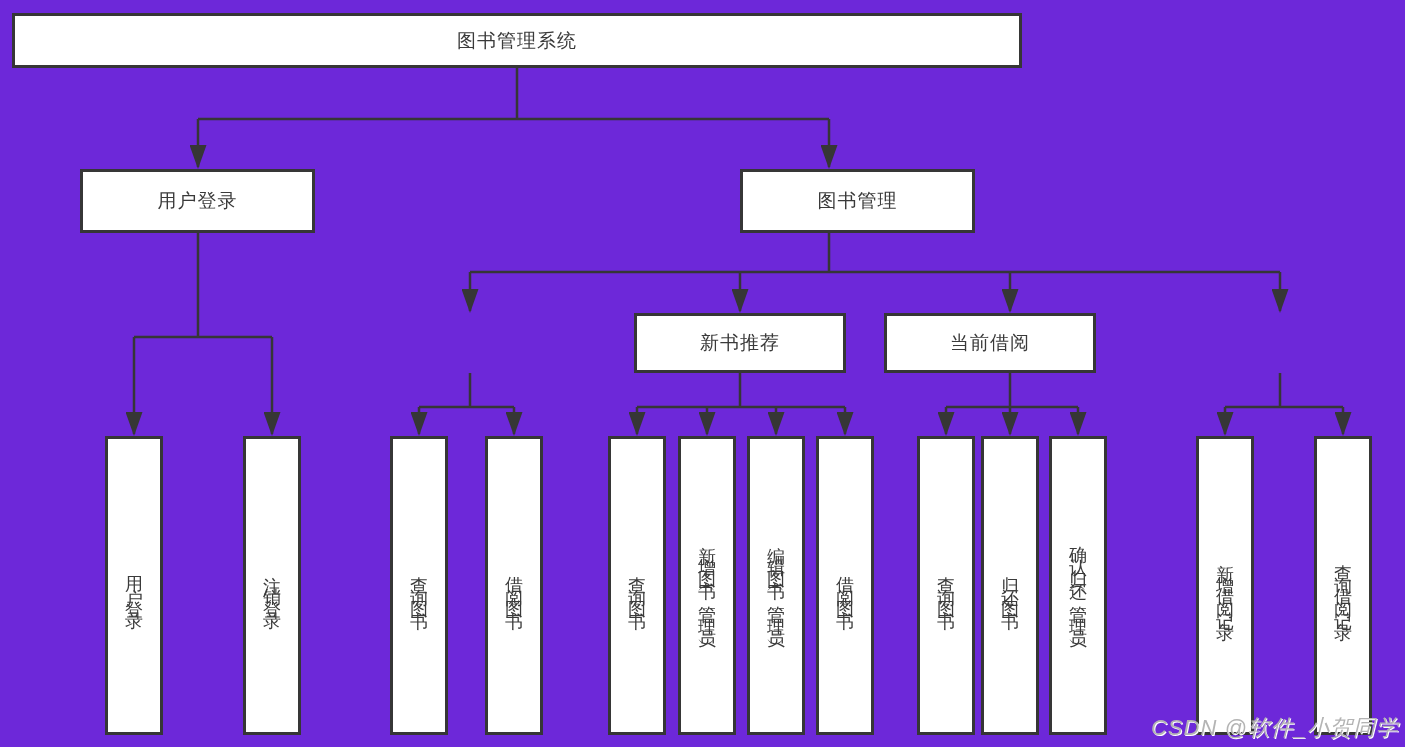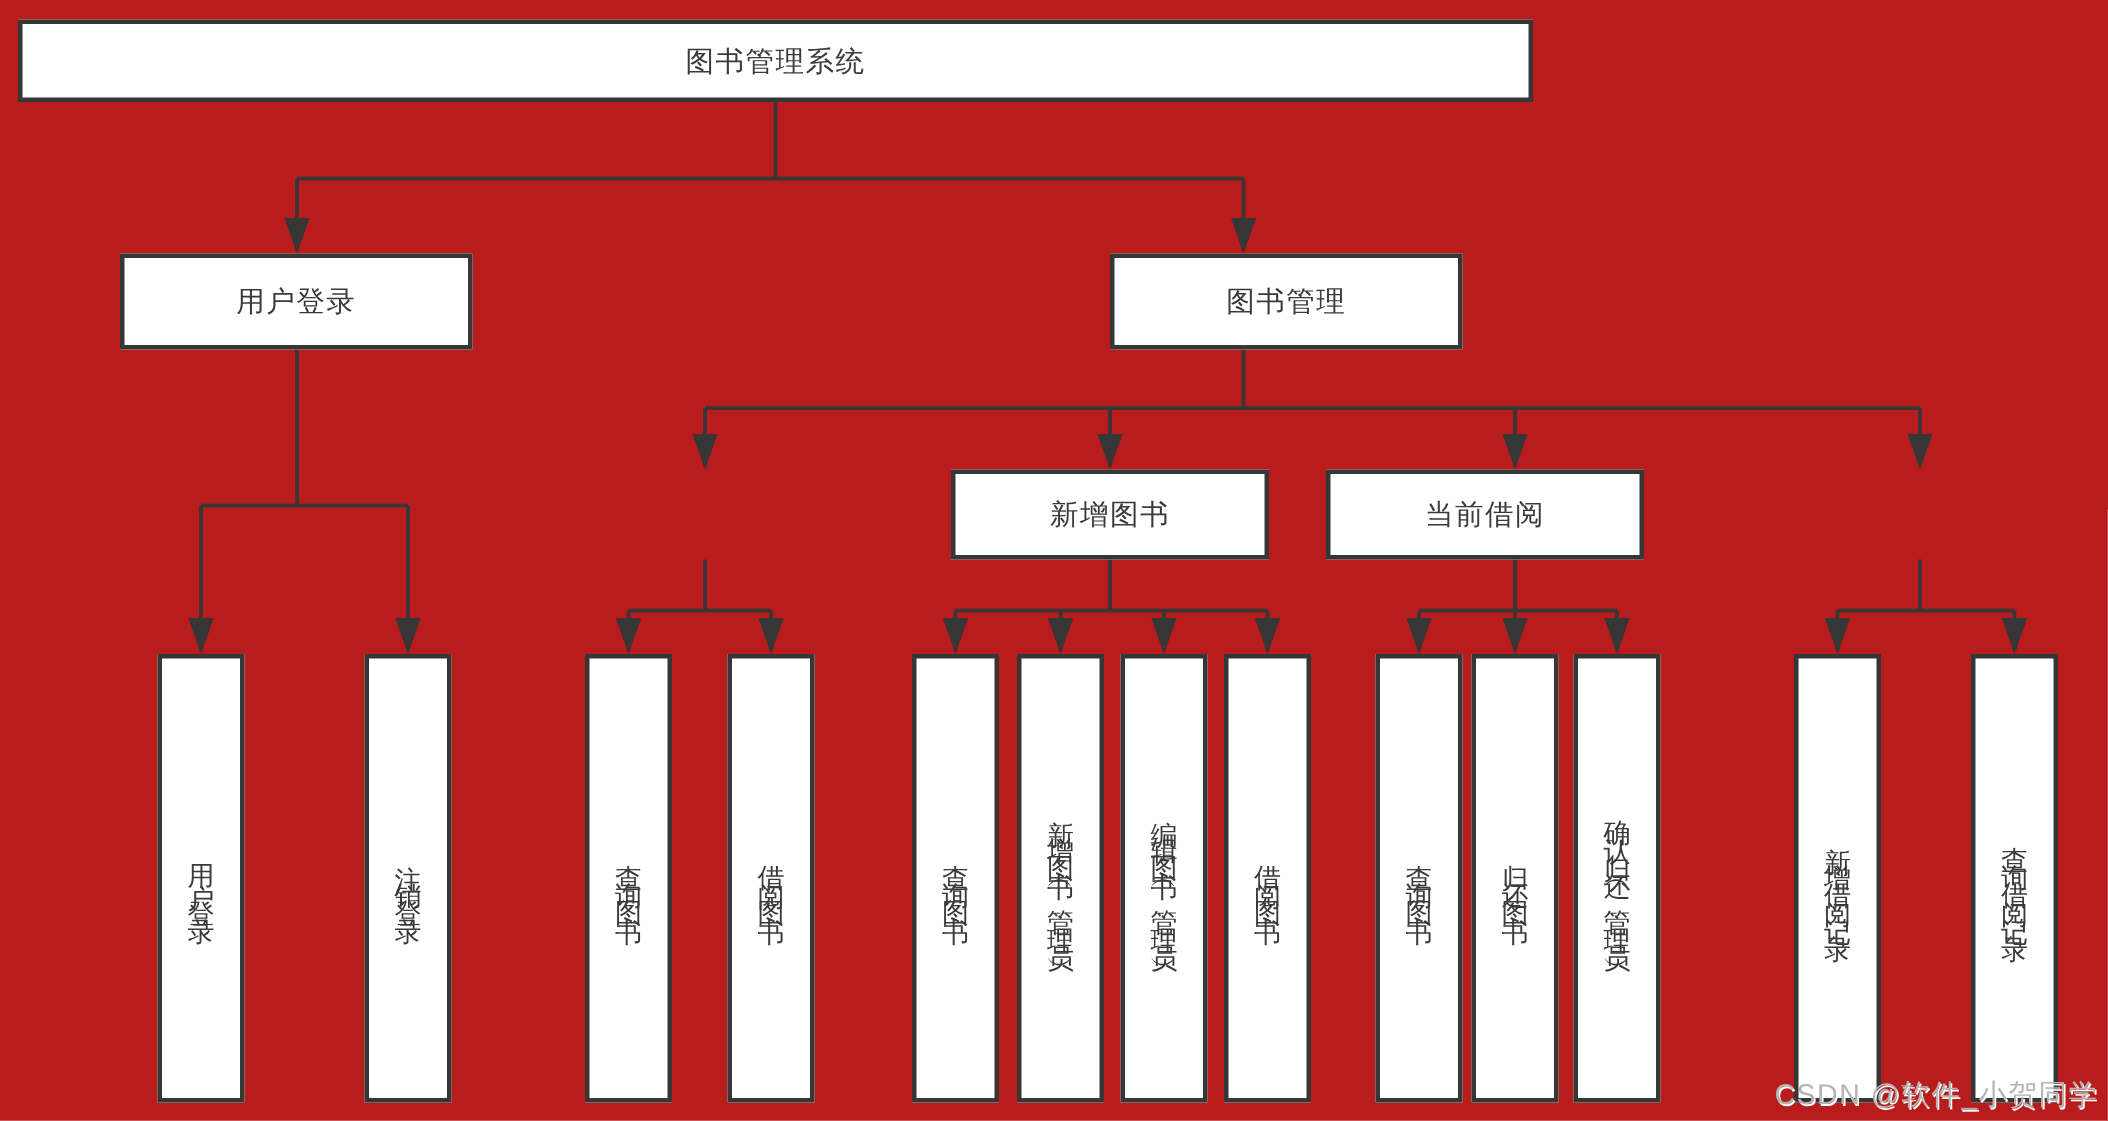--- a/index.html
+++ b/index.html
@@ -4,21 +4,21 @@
 <style>
   * { margin: 0; padding: 0; box-sizing: border-box; }
   body {
     font-family: "Liberation Sans", sans-serif;
     background: #ffffff;
   }
   #canvas {
     position: relative;
     width: 1405px;
     height: 747px;
-    background: #b91c1c;
+    background: #6d28d9;
     overflow: hidden;
   }
   .wires {
     position: absolute;
     left: 0; top: 0;
     width: 1405px; height: 747px;
     pointer-events: none;
   }
   .node {
     position: absolute;
@@ -39,26 +39,27 @@
     writing-mode: vertical-rl;
     text-orientation: mixed;
     font-size: 18px;
     letter-spacing: 12px;
     line-height: 1;
   }
   .watermark {
     position: absolute;
     right: 6px;
     bottom: 4px;
-    font-size: 19px;
+    font-size: 22px;
     color: #b4b4b4;
     letter-spacing: 1px;
     text-shadow: 1px 1px 0 #ffffff;
     white-space: nowrap;
     z-index: 5;
+    font-style: italic;
   }
 </style>
 </head>
 <body>
 
 <div id="canvas">
 
   <svg class="wires" viewBox="0 0 1405 747" aria-hidden="true">
     <defs>
       <marker id="arw" viewBox="0 0 24 17" markerUnits="userSpaceOnUse" markerWidth="24" markerHeight="17" refX="22" refY="8.5" orient="auto">
@@ -107,21 +108,21 @@
   </div>
 
   <div class="node h" style="left:80px;top:169px;width:235px;height:64px">
     <span>用户登录</span>
   </div>
   <div class="node h" style="left:740px;top:169px;width:235px;height:64px">
     <span>图书管理</span>
   </div>
 
   <div class="node h" style="left:634px;top:313px;width:212px;height:60px">
-    <span>新增图书</span>
+    <span>新书推荐</span>
   </div>
   <div class="node h" style="left:884px;top:313px;width:212px;height:60px">
     <span>当前借阅</span>
   </div>
 
   <div class="node v" style="left:105px;top:436px;width:58px;height:299px">
     <span>用户登录</span>
   </div>
   <div class="node v" style="left:243px;top:436px;width:58px;height:299px">
     <span>注销登录</span>

